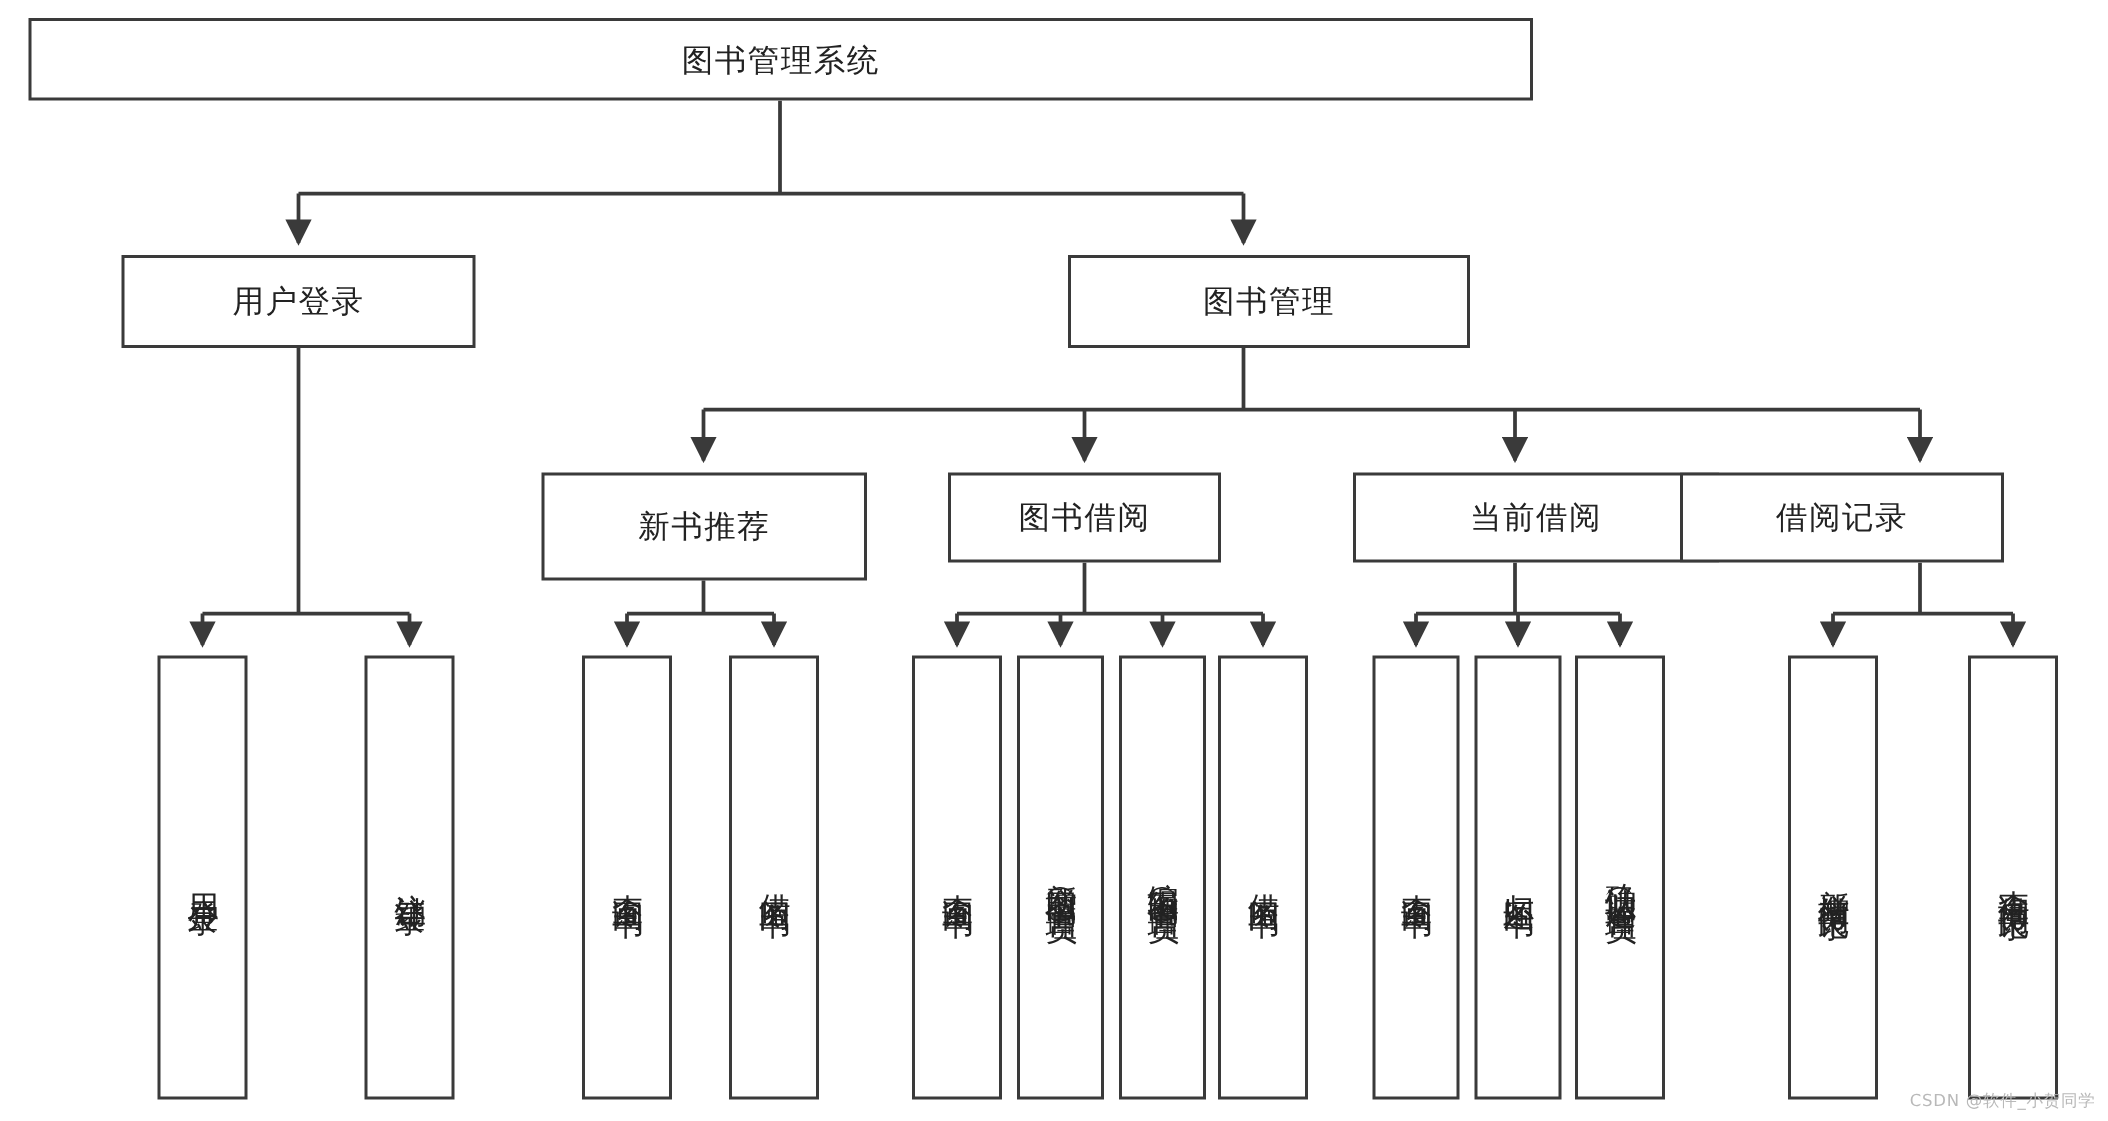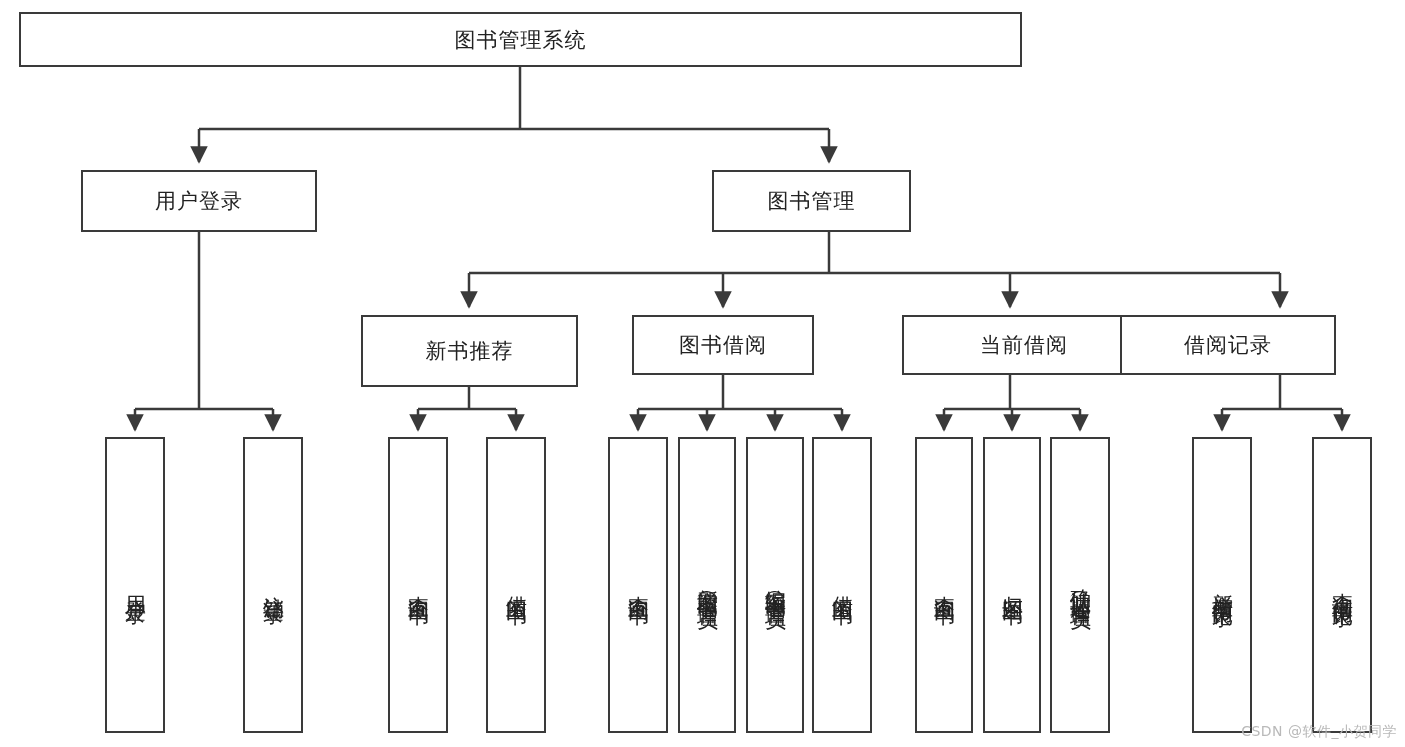--- a/index.html
+++ b/index.html
@@ -52,21 +52,21 @@
   }
   .node.v .vtext {
     writing-mode: vertical-rl;
     text-orientation: upright;
     white-space: nowrap;
   }
   .watermark {
     position: absolute;
     right: 8px;
     bottom: 6px;
-    font-size: 14px;
+    font-size: 11px;
     color: #b9b9b9;
     letter-spacing: 0.5px;
     z-index: 3;
     white-space: nowrap;
   }
 </style>
 </head>
 <body>
 
 <div id="canvas">
@@ -117,21 +117,21 @@
       <path d="M 1280 375 L 1280 409"></path>
       <path d="M 1222 409 L 1342 409"></path>
       <path d="M 1222 409 L 1222 430" marker-end="url(#arrow)"></path>
       <path d="M 1342 409 L 1342 430" marker-end="url(#arrow)"></path>
     </g>
   </svg>
 
   <div class="node h" style="left: 19px; top: 12px; width: 1003px; height: 55px;">图书管理系统</div>
 
   <div class="node h" style="left: 81px; top: 170px; width: 236px; height: 62px;">用户登录</div>
-  <div class="node h" style="left: 712px; top: 170px; width: 199px; height: 62px;">图书管理</div>
+  <div class="node h" style="left: 712px; top: 170px; width: 268px; height: 62px;">图书管理</div>
 
   <div class="node h" style="left: 361px; top: 315px; width: 217px; height: 72px;">新书推荐</div>
   <div class="node h" style="left: 632px; top: 315px; width: 182px; height: 60px;">图书借阅</div>
   <div class="node h" style="left: 902px; top: 315px; width: 244px; height: 60px;">当前借阅</div>
   <div class="node h" style="left: 1120px; top: 315px; width: 216px; height: 60px;">借阅记录</div>
 
   <div class="node v" style="left: 105px; top: 437px; width: 60px; height: 296px;">
       <span class="vtext">用户登录</span>
     </div>
   <div class="node v" style="left: 243px; top: 437px; width: 60px; height: 296px;">

